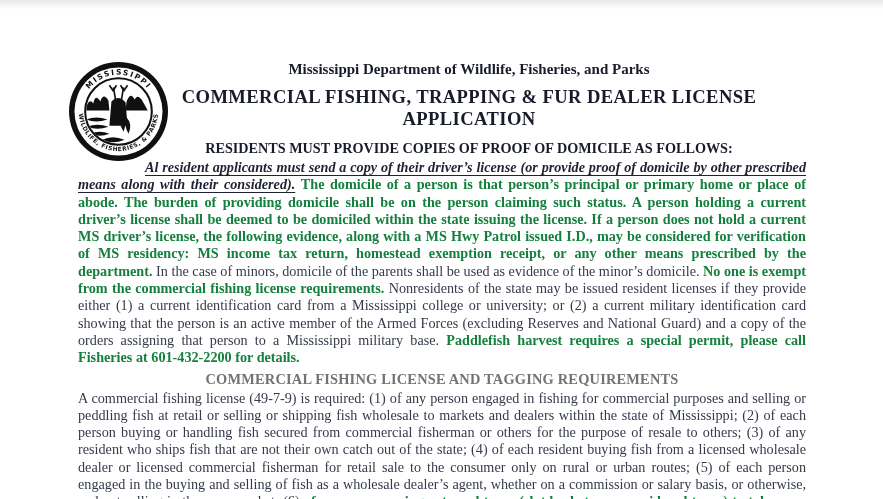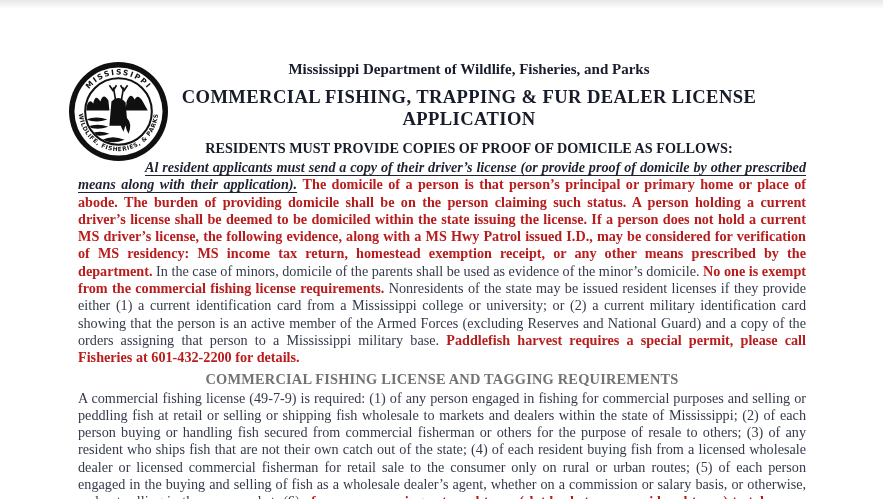--- a/index.html
+++ b/index.html
@@ -40,21 +40,21 @@
   .doc-title { font-size: 18.6px; font-weight: 700; margin-top: 8px; letter-spacing: 0.4px; }
   .notice-heading { font-size: 14.2px; font-weight: 700; margin-top: 10px; }
   .para {
     margin: 0 77px 0 78px;
     text-align: justify;
     font-size: 14.2px;
     line-height: 17.3px;
   }
   .para1 { margin-top: 2px; text-indent: 67px; }
   .para2 { margin-top: 1px; }
-  .b  { font-weight: 700; color: #b91c1c; }
+  .b  { font-weight: 700; color: #15803d; }
   .biu {
     font-weight: 700; font-style: italic; color: #1e2231;
     text-decoration: underline;
     text-decoration-thickness: 1.3px;
     text-underline-offset: 2.5px;
   }
   .section-heading {
     margin: 4px 77px 2px 78px;
     text-align: center;
     font-size: 14.4px;
@@ -100,21 +100,21 @@
     </text>
   </svg>
 
   <header class="header">
     <div class="org-title">Mississippi Department of Wildlife, Fisheries, and Parks</div>
     <div class="doc-title">COMMERCIAL FISHING, TRAPPING &amp; FUR DEALER LICENSE APPLICATION</div>
     <div class="notice-heading">RESIDENTS MUST PROVIDE COPIES OF PROOF OF DOMICILE AS FOLLOWS:</div>
   </header>
 
   <p class="para para1">
-    <span class="biu">Al resident applicants must send a copy of their driver’s license (or provide proof of domicile by other prescribed means along with their application).</span>
+    <span class="biu">Al resident applicants must send a copy of their driver’s license (or provide proof of domicile by other prescribed means along with their considered).</span>
     <span class="b"> The domicile of a person is that person’s principal or primary home or place of abode. The burden of providing domicile shall be on the person claiming such status. A person holding a current driver’s license shall be deemed to be domiciled within the state issuing the license. If a person does not hold a current MS driver’s license, the following evidence, along with a MS Hwy Patrol issued I.D., may be considered for verification of MS residency: MS income tax return, homestead exemption receipt, or any other means prescribed by the department.</span>
     <span> In the case of minors, domicile of the parents shall be used as evidence of the minor’s domicile. </span>
     <span class="b">No one is exempt from the commercial fishing license requirements. </span>
     <span>Nonresidents of the state may be issued resident licenses if they provide either (1) a current identification card from a Mississippi college or university; or (2) a current military identification card showing that the person is an active member of the Armed Forces (excluding Reserves and National Guard) and a copy of the orders assigning that person to a Mississippi military base. </span>
     <span class="b">Paddlefish harvest requires a special permit, please call Fisheries at 601-432-2200 for details.</span>
   </p>
 
   <h2 class="section-heading">COMMERCIAL FISHING LICENSE AND TAGGING REQUIREMENTS</h2>
 
   <p class="para para2">

